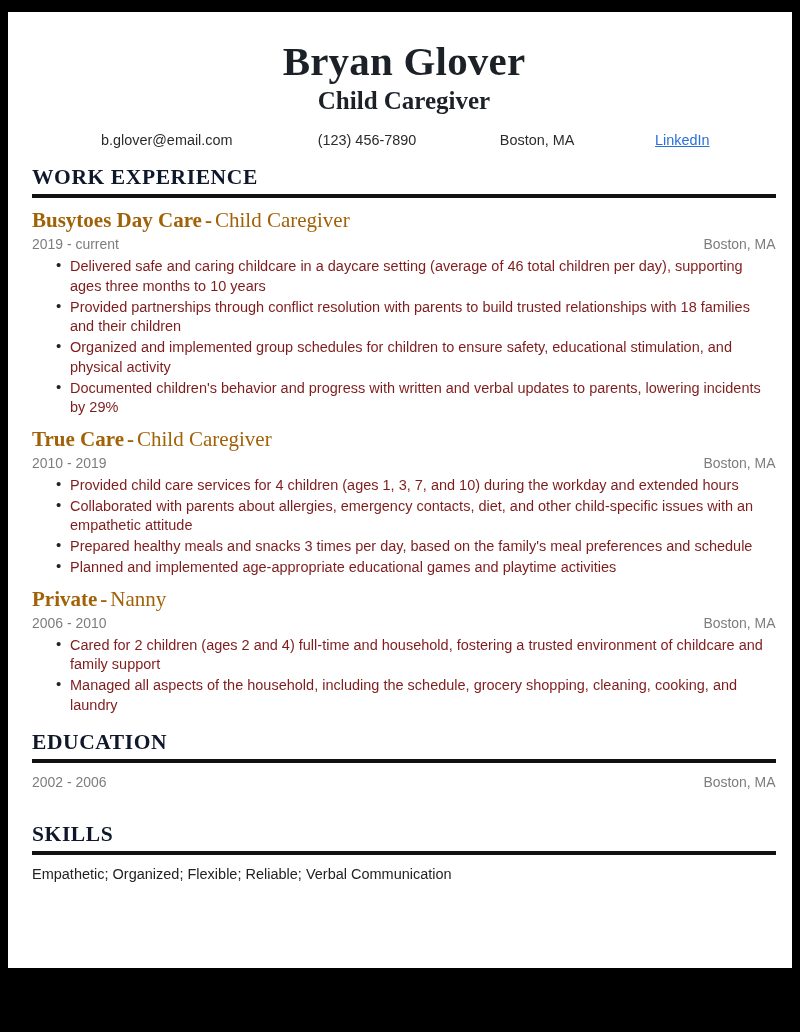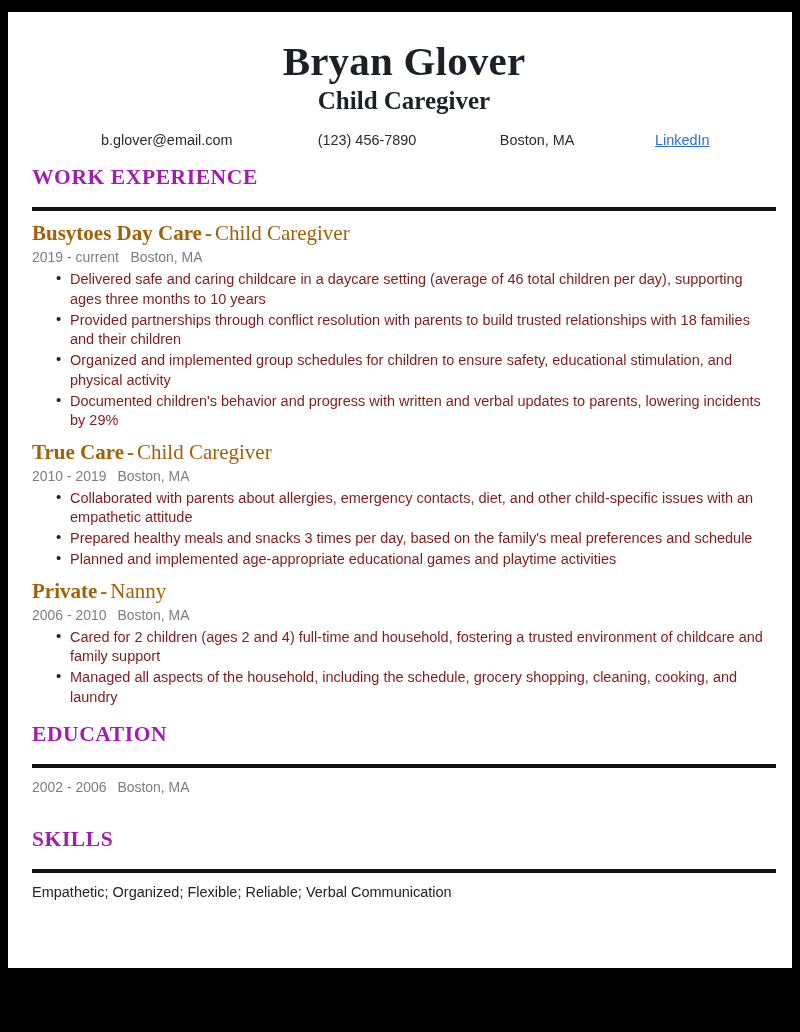--- a/index.html
+++ b/index.html
@@ -76,22 +76,22 @@
   
   .section { margin-top: 16px; }
   .section.tight { margin-top: 14px; }
 
   .sec-head {
     font-family: "Liberation Serif", serif;
     font-weight: bold;
     font-size: 21.5px;
     line-height: 24px;
     letter-spacing: 0.6px;
-    color: #a21caf;
-    padding-bottom: 17px;
+    color: #0f172a;
+    padding-bottom: 4px;
   }
   .sec-rule {
     height: 0;
     border-top: 3px solid #111111;
     border-bottom: 1px solid #111111;
     margin-top: 1px;
     width: 744px;
   }
 
   
@@ -102,21 +102,21 @@
     line-height: 24px;
     color: #a16207;
     white-space: nowrap;
   }
   .entry-org { font-weight: bold; }
   .entry-dash { font-weight: bold; padding: 0 3px; }
   .entry-role { font-weight: normal; }
 
   .meta-row {
     display: flex;
-    justify-content: flex-start;
+    justify-content: space-between;
     align-items: baseline;
     margin-top: 3px;
   }
   .meta-text {
     font-family: "Liberation Sans", sans-serif;
     font-size: 15px;
     color: #7d7d7d;
     transform: scaleX(0.93);
     transform-origin: left center;
     white-space: nowrap;
@@ -215,20 +215,23 @@
       <div class="entry">
         <div class="entry-head">
           <span class="entry-org">True Care</span><span class="entry-dash">-</span><span class="entry-role">Child Caregiver</span>
         </div>
         <div class="meta-row">
           <div class="meta-text">2010 - 2019</div>
           <div class="meta-text right">Boston, MA</div>
         </div>
         <ul class="bullets">
           <li>
+              <span class="btxt">Provided child care services for 4 children (ages 1, 3, 7, and 10) during the workday and extended hours</span>
+            </li>
+          <li>
               <span class="btxt">Collaborated with parents about allergies, emergency contacts, diet, and other child-specific issues with an empathetic attitude</span>
             </li>
           <li>
               <span class="btxt">Prepared healthy meals and snacks 3 times per day, based on the family's meal preferences and schedule</span>
             </li>
           <li>
               <span class="btxt">Planned and implemented age-appropriate educational games and playtime activities</span>
             </li>
         </ul>
       </div>

